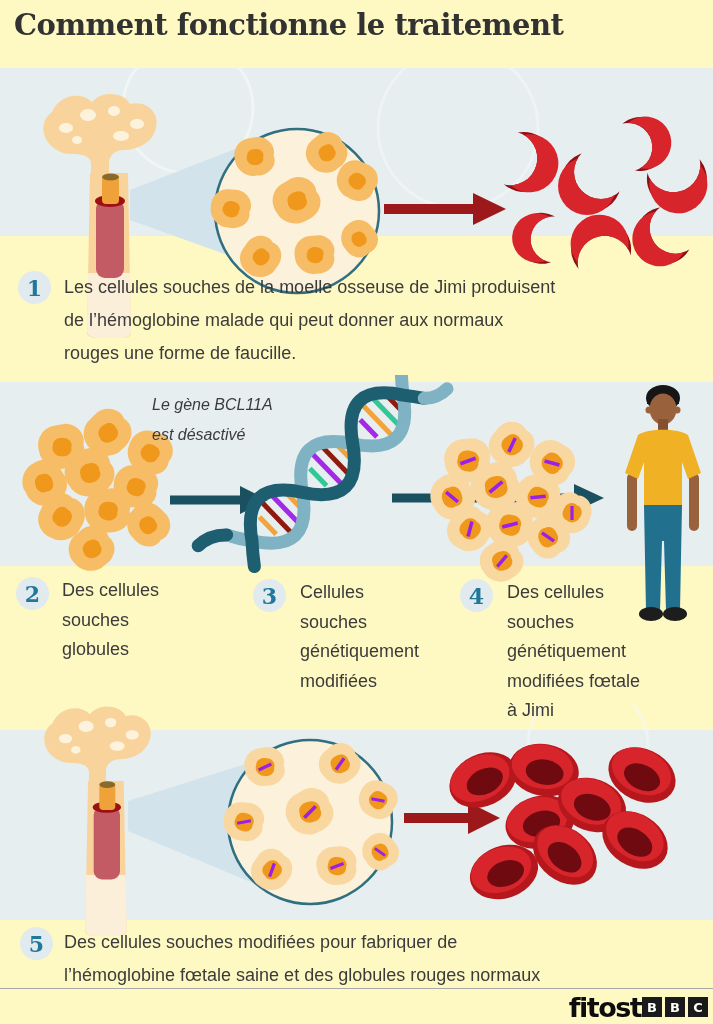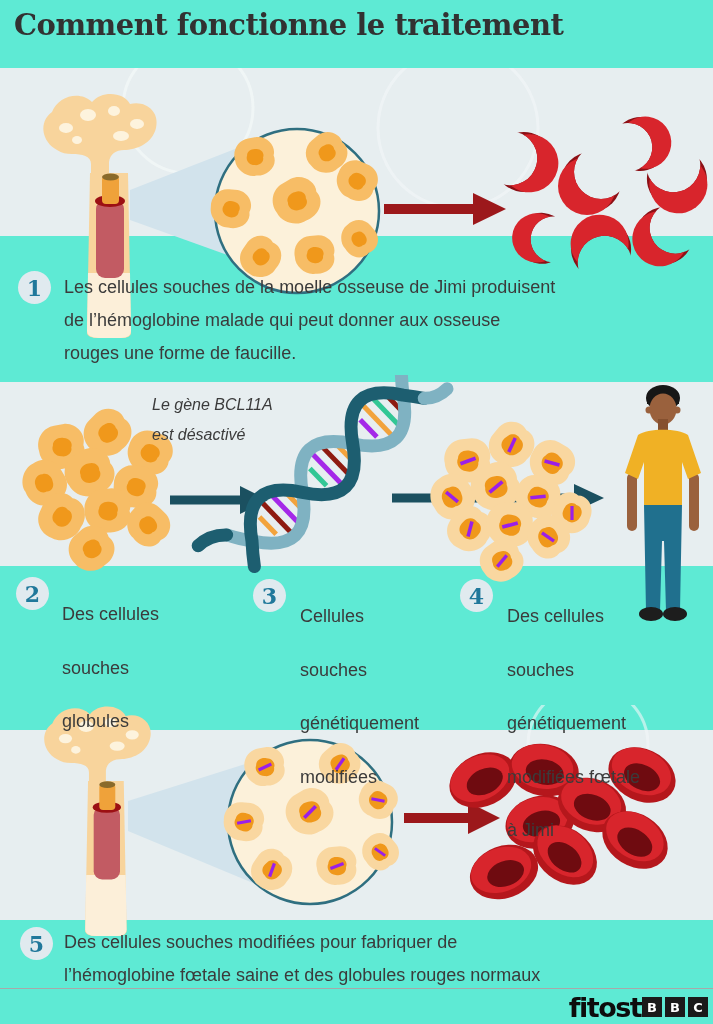--- a/index.html
+++ b/index.html
@@ -1,38 +1,38 @@
 <!DOCTYPE html>
 <html><head>
 <meta charset="utf-8">
 <style>
   html,body{margin:0;padding:0;background:#fff;}
   #canvas{
-    position:relative;width:713px;height:1024px;background:#5eead4;
+    position:relative;width:713px;height:1024px;background:#fef9c3;
     font-family:"Liberation Sans",sans-serif;overflow:hidden;
     outline:1px solid #c9c9c9;
   }
   .band{position:absolute;left:0;width:713px;background:#e7eef0;}
   #band1{top:68px;height:168px;}
   #band2{top:382px;height:184px;}
   #band3{top:730px;height:190px;}
   .illus{position:absolute;pointer-events:none;}
   #title{
     position:absolute;left:14px;top:8px;width:680px;
     font-family:"DejaVu Serif","Liberation Serif",serif;
     font-weight:bold;font-size:29px;letter-spacing:-0.5px;color:#323232;
   }
   .num{
     position:absolute;width:33px;height:33px;border-radius:50%;
     background:#e0eaef;color:#20789b;display:flex;align-items:center;justify-content:center;
     font-family:"DejaVu Serif","Liberation Serif",serif;font-weight:bold;font-size:22px;
   }
   .steptext{position:absolute;color:#3b3b3b;font-size:18px;}
   .lh33 div{line-height:33px;}
-  .lh29 div{line-height:29.5px;margin-top:24px;}
+  .lh29 div{line-height:29.5px;}
   #gene-label{position:absolute;left:152px;top:390px;color:#3b3b3b;font-size:16px;font-style:italic;}
   #gene-label div{line-height:30px;}
   #footer-divider{position:absolute;left:0;top:988px;width:713px;height:1px;background:#a8a8a8;}
   #watermark{
     position:absolute;right:64px;top:992px;font-size:27px;font-weight:800;
     letter-spacing:-1.5px;color:#0d0d0d;font-family:"DejaVu Sans",sans-serif;
   }
   #bbc-logo{position:absolute;right:5px;top:997px;display:flex;gap:3px;}
   .bbc-block{
     width:20px;height:20px;background:#1a1a1a;color:#fff;display:flex;
@@ -265,21 +265,21 @@
   </svg>
 
   <div id="gene-label">
     <div>Le gène BCL11A</div>
     <div>est désactivé</div>
   </div>
 
   <div class="num" style="left:18px;top:271px;">1</div>
   <div class="steptext lh33" style="left:64px;top:271px;width:600px;">
     <div>Les cellules souches de la moelle osseuse de Jimi produisent</div>
-    <div>de l’hémoglobine malade qui peut donner aux osseuse</div>
+    <div>de l’hémoglobine malade qui peut donner aux normaux</div>
     <div>rouges une forme de faucille.</div>
   </div>
 
   <div class="num" style="left:16px;top:577px;">2</div>
   <div class="steptext lh29" style="left:62px;top:576px;width:170px;">
     <div>Des cellules</div>
     <div>souches</div>
     <div>globules</div>
   </div>
 

